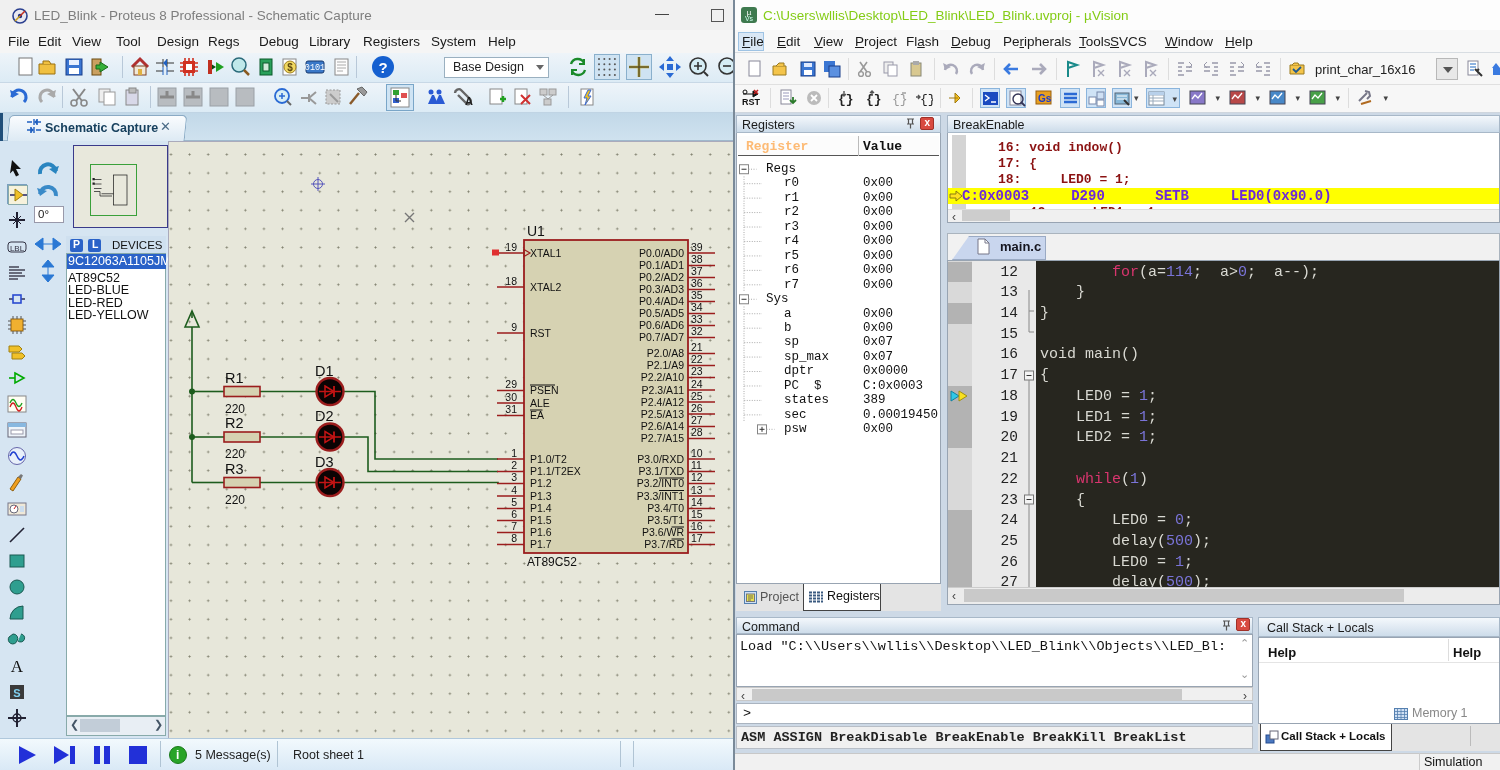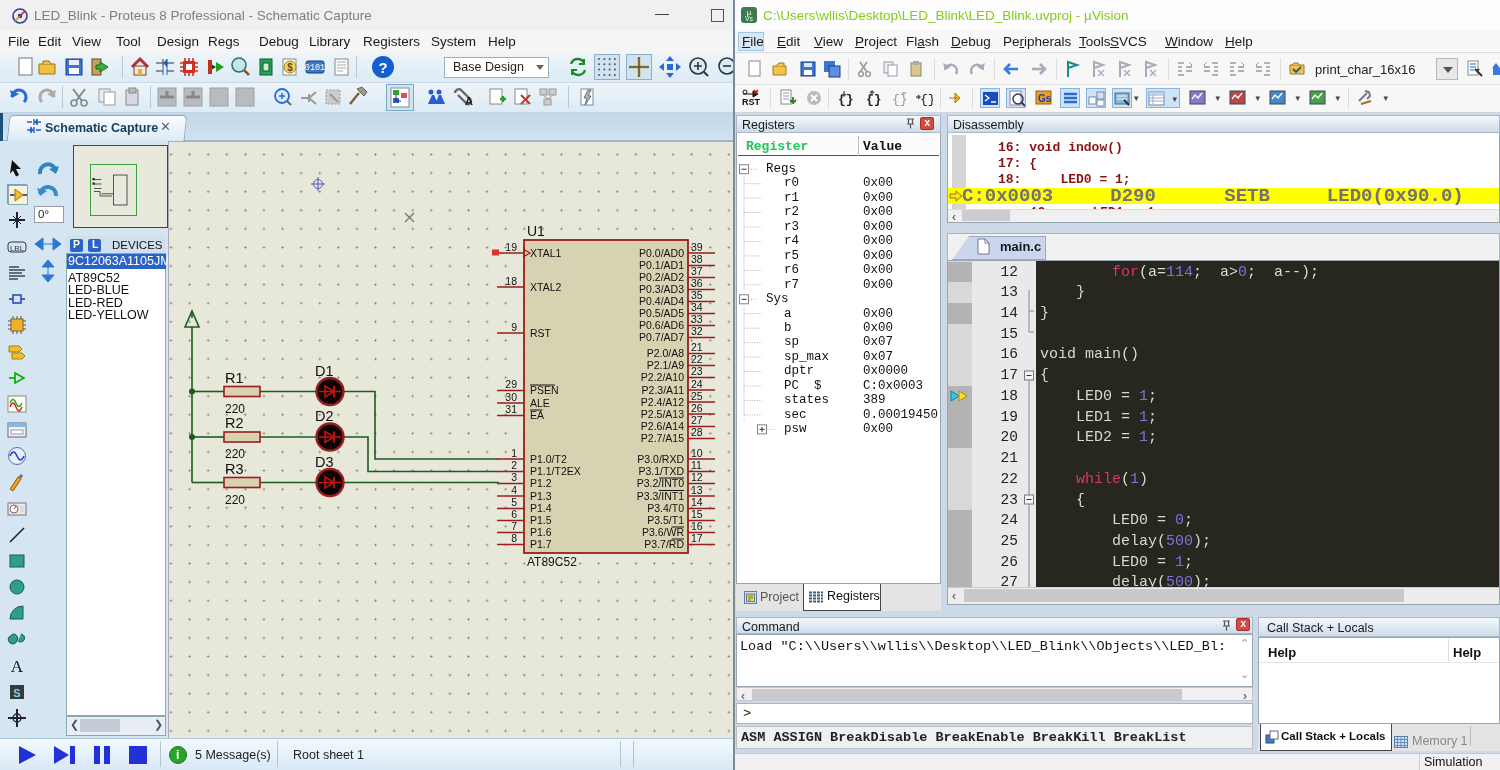--- a/index.html
+++ b/index.html
@@ -836,21 +836,21 @@
     <div style="position:absolute;left:5px;top:2px;font-family:'Liberation Sans',sans-serif;font-size:12.5px;color:#1a1a1a;font-weight:normal;white-space:pre;line-height:14.5px;">Registers</div>
   </div>
 <svg width="11" height="12" style="position:absolute;left:905px;top:118px">
     <path d="M2 1 h7 M3.5 1 v5 M7.5 1 v5 M2 6 h7 M5.5 6 v4.5" stroke="#555" stroke-width="1.2" fill="none"></path>
   </svg>
 <div style="position:absolute;left:920px;top:117px;width:14px;height:13px;background:#d84a40;border:1px solid #a03028;border-radius:2px;">
     <div style="position:absolute;left:3.5px;top:-1px;font-family:'Liberation Sans',sans-serif;font-size:10px;color:#fff;font-weight:bold;white-space:pre;line-height:12px;">x</div>
   </div>
 <div style="position:absolute;left:736px;top:133px;width:205px;height:451px;background:#fff;border:1px solid #98a4b2;border-top:none;"></div>
 <div style="position:absolute;left:738px;top:136px;width:201px;height:20px;background:#fcfcfc;border-bottom:1.5px solid #555;"></div>
-<div style="position:absolute;left:746px;top:139px;font-family:'Liberation Mono',monospace;font-size:13px;color:#22c55e;font-weight:bold;white-space:pre;line-height:15px;">Register</div>
+<div style="position:absolute;left:746px;top:139px;font-family:'Liberation Mono',monospace;font-size:13px;color:#fdba74;font-weight:bold;white-space:pre;line-height:15px;">Register</div>
 <div style="position:absolute;left:863px;top:139px;font-family:'Liberation Mono',monospace;font-size:13px;color:#111;font-weight:bold;white-space:pre;line-height:15px;">Value</div>
 <div style="position:absolute;left:858px;top:136px;width:1px;height:20px;background:#bbb;"></div>
 <div style="position:absolute;left:766px;top:162.0px;font-family:'Liberation Mono',monospace;font-size:12.5px;color:#111;font-weight:normal;white-space:pre;line-height:14.5px;">Regs</div>
 <div style="position:absolute;left:784px;top:176.45px;font-family:'Liberation Mono',monospace;font-size:12.5px;color:#111;font-weight:normal;white-space:pre;line-height:14.5px;">r0</div>
 <div style="position:absolute;left:863px;top:176.45px;font-family:'Liberation Mono',monospace;font-size:12.5px;color:#111;font-weight:normal;white-space:pre;line-height:14.5px;">0x00</div>
 <div style="position:absolute;left:784px;top:190.9px;font-family:'Liberation Mono',monospace;font-size:12.5px;color:#111;font-weight:normal;white-space:pre;line-height:14.5px;">r1</div>
 <div style="position:absolute;left:863px;top:190.9px;font-family:'Liberation Mono',monospace;font-size:12.5px;color:#111;font-weight:normal;white-space:pre;line-height:14.5px;">0x00</div>
 <div style="position:absolute;left:784px;top:205.35px;font-family:'Liberation Mono',monospace;font-size:12.5px;color:#111;font-weight:normal;white-space:pre;line-height:14.5px;">r2</div>
 <div style="position:absolute;left:863px;top:205.35px;font-family:'Liberation Mono',monospace;font-size:12.5px;color:#111;font-weight:normal;white-space:pre;line-height:14.5px;">0x00</div>
 <div style="position:absolute;left:784px;top:219.8px;font-family:'Liberation Mono',monospace;font-size:12.5px;color:#111;font-weight:normal;white-space:pre;line-height:14.5px;">r3</div>
@@ -935,29 +935,29 @@
     </svg>
     <div style="position:absolute;left:20px;top:4px;font-family:'Liberation Sans',sans-serif;font-size:12.5px;color:#555;font-weight:normal;white-space:pre;line-height:14.5px;">Project</div>
   </div>
 <div style="position:absolute;left:803px;top:584px;width:78px;height:27px;background:#fff;border:1.5px solid #444;border-top:none;">
     <svg width="14" height="12" style="position:absolute;left:5px;top:7px">
       <path d="M0 1.5 h14 M0 4.5 h14 M0 7.5 h14 M0 10.5 h14" stroke="#3a5a80" stroke-width="2.2" stroke-dasharray="3 1"></path>
     </svg>
     <div style="position:absolute;left:23px;top:5px;font-family:'Liberation Sans',sans-serif;font-size:12.5px;color:#111;font-weight:normal;white-space:pre;line-height:14.5px;">Registers</div>
   </div>
 <div style="position:absolute;left:947px;top:115px;width:553px;height:18px;background:linear-gradient(#f4f8fc,#cddcea);border:1px solid #a8b8c8;">
-    <div style="position:absolute;left:5px;top:2px;font-family:'Liberation Sans',sans-serif;font-size:12.5px;color:#1a1a1a;font-weight:normal;white-space:pre;line-height:14.5px;">Disassembly</div>
+    <div style="position:absolute;left:5px;top:2px;font-family:'Liberation Sans',sans-serif;font-size:12.5px;color:#1a1a1a;font-weight:normal;white-space:pre;line-height:14.5px;">BreakEnable</div>
   </div>
 <div style="position:absolute;left:947px;top:133px;width:553px;height:90px;background:#fff;border:1px solid #98a4b2;border-top:none;overflow:hidden;"></div>
 <div style="position:absolute;left:952px;top:135px;width:14px;height:74px;background:#d4d4d4;"></div>
 <div style="position:absolute;left:998px;top:140px;font-family:'Liberation Mono',monospace;font-size:13px;color:#8b1212;font-weight:bold;white-space:pre;line-height:15px;">16: void indow()</div>
 <div style="position:absolute;left:998px;top:156px;font-family:'Liberation Mono',monospace;font-size:13px;color:#8b1212;font-weight:bold;white-space:pre;line-height:15px;">17: {</div>
 <div style="position:absolute;left:998px;top:172px;font-family:'Liberation Mono',monospace;font-size:13px;color:#8b1212;font-weight:bold;white-space:pre;line-height:15px;">18:     LED0 = 1;</div>
 <div style="position:absolute;left:948px;top:188px;width:551px;height:16px;background:#ffff00;">
-    <div style="position:absolute;left:14px;top:1px;font-family:'Liberation Mono',monospace;font-size:19px;color:#737373;font-weight:bold;white-space:pre;line-height:15px;">C:0x0003     D290      SETB     LED0(0x90.0)</div>
+    <div style="position:absolute;left:14px;top:1px;font-family:'Liberation Mono',monospace;font-size:14px;color:#6d28d9;font-weight:bold;white-space:pre;line-height:15px;">C:0x0003     D290      SETB     LED0(0x90.0)</div>
   </div>
 <div style="position:absolute;left:948px;top:188px;width:16px;height:16px;"><svg width="16" height="16">
       <path d="M2 6 h6 v-3 l6 5 -6 5 v-3 h-6 z" fill="#ffe020" stroke="#8a7a10"></path>
     </svg></div>
 <div style="position:absolute;left:1030px;top:204.5px;font-family:'Liberation Mono',monospace;font-size:13px;color:#8b1212;font-weight:bold;white-space:pre;line-height:15px;">19:     LED1 = 1;</div>
 <div style="position:absolute;left:948px;top:209px;width:551px;height:13px;background:#f0f0f0;border-top:1px solid #ddd;"></div>
 <div style="position:absolute;left:952px;top:209.5px;font-family:'Liberation Sans',sans-serif;font-size:12px;color:#444;font-weight:normal;white-space:pre;line-height:14px;">‹</div>
 <div style="position:absolute;left:962px;top:210px;width:48px;height:11px;background:#cdcdcd;"></div>
 <div style="position:absolute;left:947px;top:233px;width:553px;height:27px;background:#f1f1f1;border:1px solid #aab4be;border-bottom:none;"></div>
 <div style="position:absolute;left:952px;top:236px;width:94px;height:24px;background:#c9d6ee;border:1px solid #9aaac4;clip-path:polygon(17px 0,100% 0,100% 100%,0 100%);"></div>
@@ -1053,21 +1053,21 @@
 <div style="position:absolute;left:1453px;top:645px;font-family:'Liberation Sans',sans-serif;font-size:13px;color:#111;font-weight:bold;white-space:pre;line-height:15px;">Help</div>
 <div style="position:absolute;left:1259px;top:662px;width:240px;height:1px;background:#e4e4e4;"></div>
 <div style="position:absolute;left:1258px;top:724px;width:242px;height:27px;background:#e4e4e4;"></div>
 <div style="position:absolute;left:1260px;top:724px;width:132px;height:27px;background:#fff;border:1.5px solid #444;border-top:none;">
     <svg width="14" height="14" style="position:absolute;left:4px;top:6px">
       <rect x="1" y="5" width="8" height="8" fill="#4a78c0" stroke="#224a90"></rect>
       <rect x="5" y="1" width="8" height="8" fill="#fff" stroke="#667"></rect>
     </svg>
     <div style="position:absolute;left:20px;top:6px;font-family:'Liberation Sans',sans-serif;font-size:11.5px;color:#111;font-weight:bold;white-space:pre;line-height:13.5px;">Call Stack + Locals</div>
   </div>
-<div style="position:absolute;left:1394px;top:730px;width:72px;height:25px;">
+<div style="position:absolute;left:1394px;top:702px;width:72px;height:25px;">
     <svg width="14" height="12" style="position:absolute;left:0px;top:6px">
       <rect x="0.5" y="0.5" width="13" height="11" fill="#cfe0f4" stroke="#5580b0"></rect>
       <path d="M0.5 3.5 h13 M3.5 0.5 v11 M0.5 6.5 h13 M0.5 9.5 h13 M7 0.5 v11 M10.5 0.5 v11" stroke="#5580b0" stroke-width="0.8"></path>
     </svg>
     <div style="position:absolute;left:18px;top:4px;font-family:'Liberation Sans',sans-serif;font-size:12.5px;color:#888;font-weight:normal;white-space:pre;line-height:14.5px;">Memory 1</div>
   </div>
 <div style="position:absolute;left:1470px;top:726px;width:1px;height:20px;background:#bbb;"></div>
 <div style="position:absolute;left:735px;top:753px;width:765px;height:17px;background:#f1f1f1;border-top:1px solid #c8c8c8;"></div>
 <div style="position:absolute;left:1424px;top:755px;font-family:'Liberation Sans',sans-serif;font-size:12.5px;color:#111;font-weight:normal;white-space:pre;line-height:14.5px;">Simulation</div>
 <div style="position:absolute;left:1419px;top:753px;width:1px;height:17px;background:#ccc;"></div>

